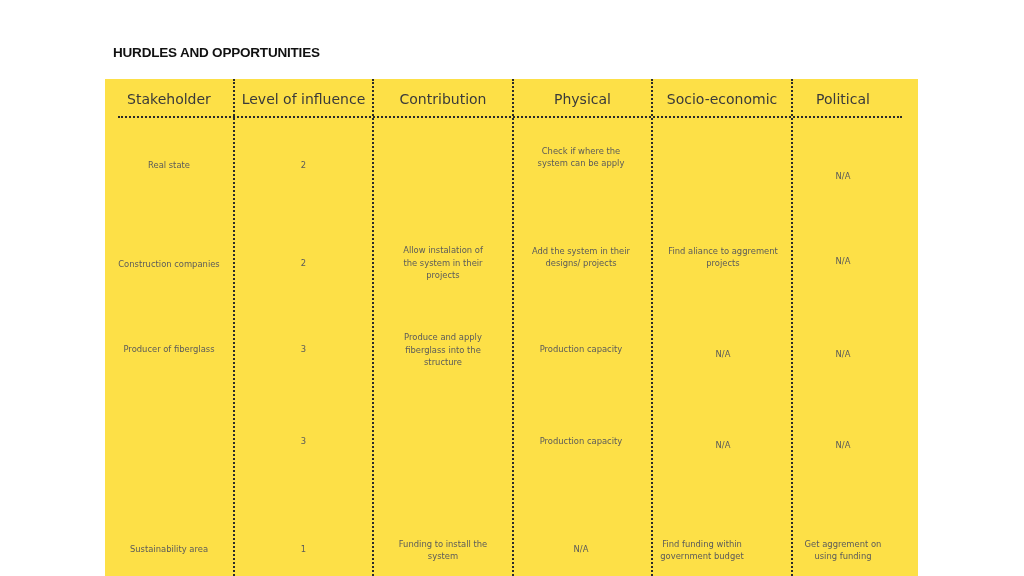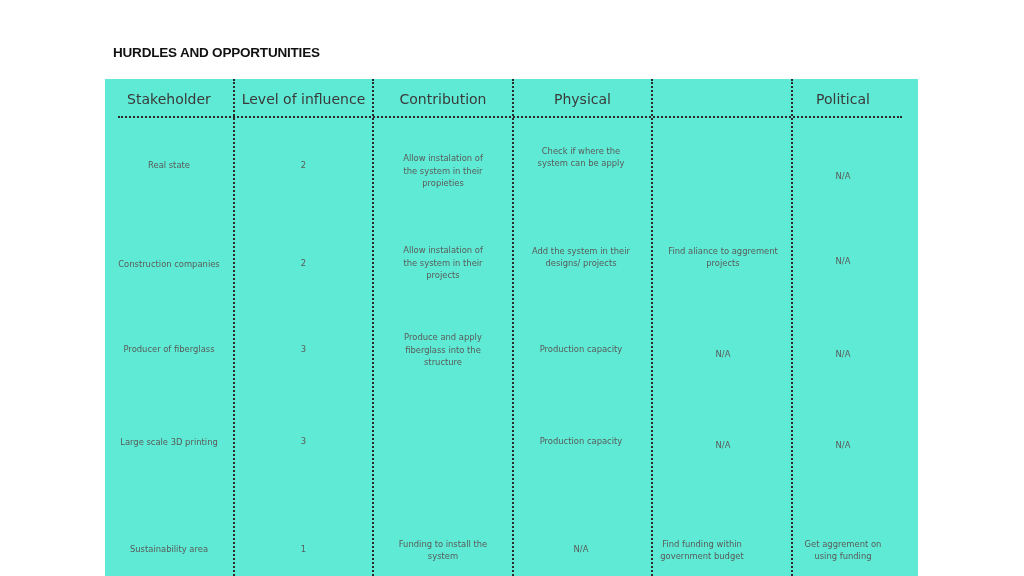--- a/index.html
+++ b/index.html
@@ -24,21 +24,21 @@
       color: #111111;
       letter-spacing: -0.2px;
       white-space: nowrap;
     }
     .panel {
       position: absolute;
       left: 105px;
       top: 79px;
       width: 813px;
       height: 497px;
-      background: #5eead4;
+      background: #fde047;
     }
     .vline {
       position: absolute;
       top: 0;
       bottom: 0;
       width: 0;
       border-left: 2px dotted #2a2a2a;
     }
     .hline {
       position: absolute;
@@ -81,43 +81,42 @@
   <div class="vline" style="left:267px"></div>
   <div class="vline" style="left:407px"></div>
   <div class="vline" style="left:546px"></div>
   <div class="vline" style="left:686px"></div>
   <div class="hline"></div>
 
   <div class="hdr" style="left:0px;width:128px">Stakeholder</div>
   <div class="hdr" style="left:130px;width:137px">Level of influence</div>
   <div class="hdr" style="left:269px;width:138px">Contribution</div>
   <div class="hdr" style="left:409px;width:137px">Physical</div>
+  <div class="hdr" style="left:548px;width:138px">Socio-economic</div>
   <div class="hdr" style="left:688px;width:100px">Political</div>
 
   <div class="cell" style="left:0px;width:128px;top:72px;height:28px">Real state</div>
   <div class="cell" style="left:130px;width:137px;top:72px;height:28px">2</div>
-  <div class="cell" style="left:290px;width:96px;top:72px;height:40px">Allow instalation of the system in their propieties</div>
   <div class="cell" style="left:424px;width:104px;top:64px;height:28px">Check if where the system can be apply</div>
   <div class="cell" style="left:688px;width:100px;top:84px;height:26px">N/A</div>
 
   <div class="cell" style="left:0px;width:128px;top:170px;height:30px">Construction companies</div>
   <div class="cell" style="left:130px;width:137px;top:171px;height:26px">2</div>
   <div class="cell" style="left:290px;width:96px;top:164px;height:40px">Allow instalation of the system in their projects</div>
   <div class="cell" style="left:424px;width:104px;top:158px;height:40px">Add the system in their designs/ projects</div>
   <div class="cell" style="left:560px;width:116px;top:164px;height:28px">Find aliance to aggrement projects</div>
   <div class="cell" style="left:688px;width:100px;top:169px;height:26px">N/A</div>
 
   <div class="cell" style="left:0px;width:128px;top:257px;height:26px">Producer of fiberglass</div>
   <div class="cell" style="left:130px;width:137px;top:257px;height:26px">3</div>
   <div class="cell" style="left:290px;width:96px;top:251px;height:40px">Produce and apply fiberglass into the structure</div>
   <div class="cell" style="left:424px;width:104px;top:257px;height:26px">Production capacity</div>
   <div class="cell" style="left:560px;width:116px;top:262px;height:26px">N/A</div>
   <div class="cell" style="left:688px;width:100px;top:262px;height:26px">N/A</div>
 
-  <div class="cell" style="left:0px;width:128px;top:348px;height:30px">Large scale 3D printing</div>
   <div class="cell" style="left:130px;width:137px;top:349px;height:26px">3</div>
   <div class="cell" style="left:424px;width:104px;top:349px;height:26px">Production capacity</div>
   <div class="cell" style="left:560px;width:116px;top:353px;height:26px">N/A</div>
   <div class="cell" style="left:688px;width:100px;top:353px;height:26px">N/A</div>
 
   <div class="cell" style="left:0px;width:128px;top:457px;height:26px">Sustainability area</div>
   <div class="cell" style="left:130px;width:137px;top:457px;height:26px">1</div>
   <div class="cell" style="left:285px;width:106px;top:457px;height:28px">Funding to install the system</div>
   <div class="cell" style="left:424px;width:104px;top:457px;height:26px">N/A</div>
   <div class="cell" style="left:544px;width:106px;top:457px;height:28px">Find funding within government budget</div>

